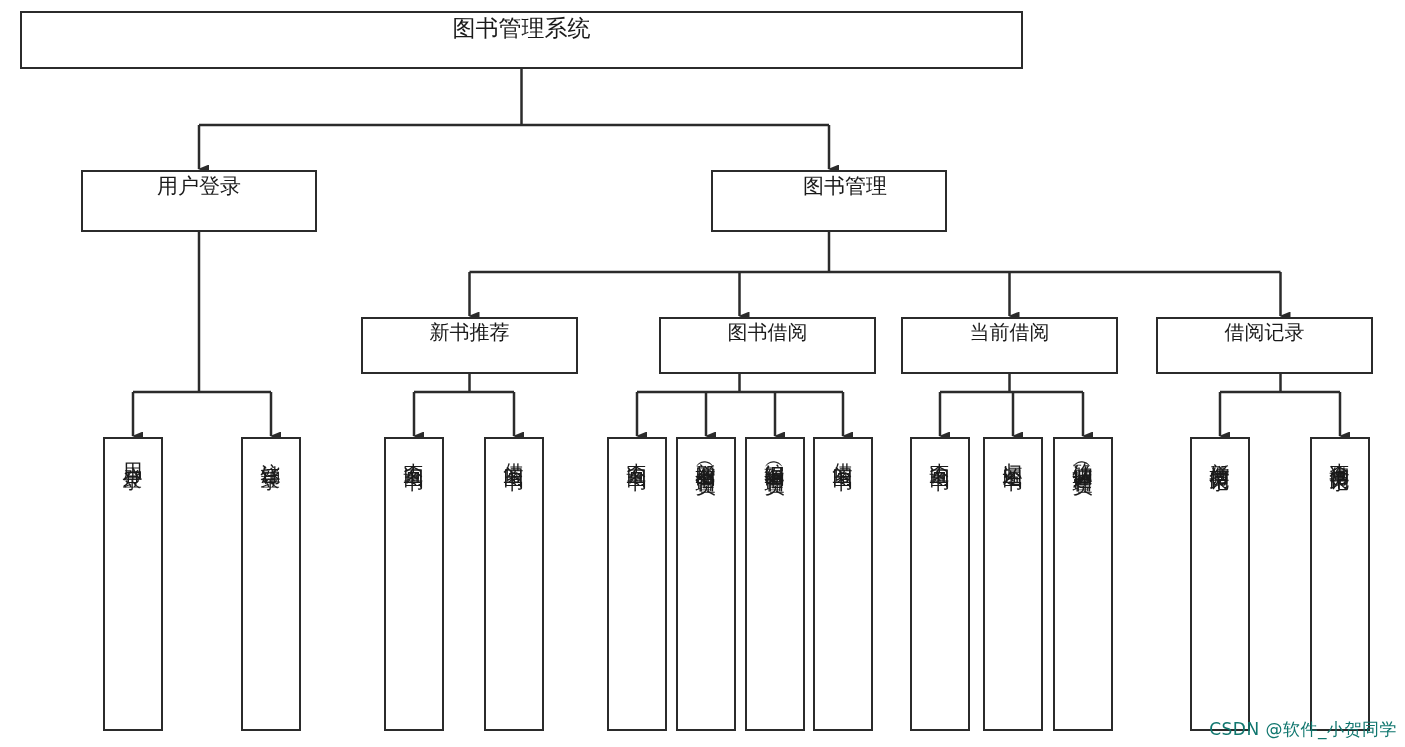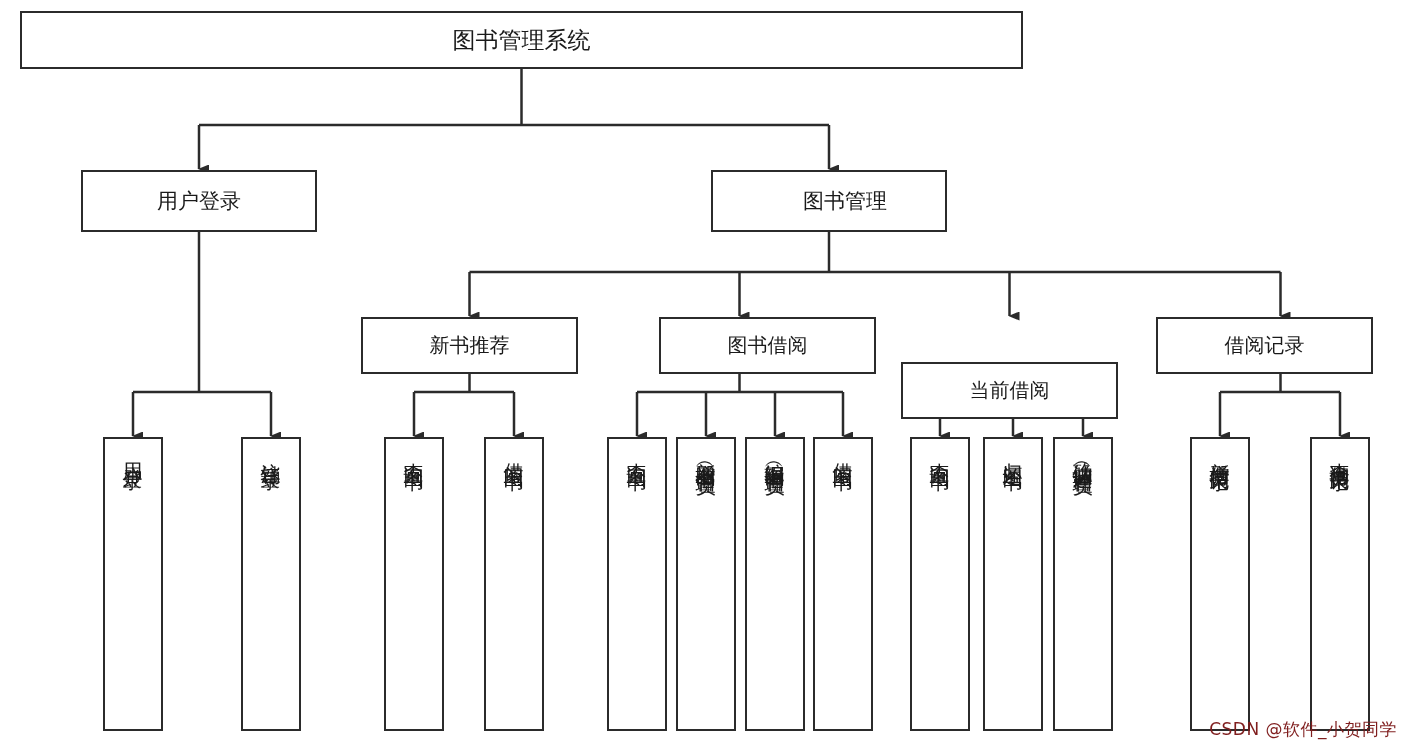--- a/index.html
+++ b/index.html
@@ -23,21 +23,21 @@
     top: 0;
     width: 1405px;
     height: 747px;
   }
   .node-box {
     position: absolute;
     box-sizing: border-box;
     border: 2.5px solid #2b2b2b;
     background: #ffffff;
     display: flex;
-    align-items: center;
+    align-items: flex-start;
     justify-content: center;
     color: #1a1a1a;
   }
   .node-box.level-0 {
     font-size: 23px;
   }
   .node-box.level-1 {
     font-size: 21px;
   }
   .node-box.level-2 {
@@ -57,21 +57,21 @@
     white-space: nowrap;
   }
   .leaf.tall-text .leaf-label {
     letter-spacing: 2px;
   }
   .watermark {
     position: absolute;
     right: 8px;
     bottom: 6px;
     font-size: 17px;
-    color: #7f1d1d;
+    color: #0f766e;
     letter-spacing: 0.5px;
     white-space: nowrap;
   }
 </style>
 </head>
 <body>
 
 <div id="diagram-root">
 
   <svg id="tree-svg" xmlns="http://www.w3.org/2000/svg">
@@ -126,21 +126,21 @@
       </div>
       <div class="node-box level-1" style="left: 711px; top: 170px; width: 236px; height: 62px; padding-left: 32px;">
         <span>图书管理</span>
       </div>
       <div class="node-box level-2" style="left: 361px; top: 317px; width: 217px; height: 57px;">
         <span>新书推荐</span>
       </div>
       <div class="node-box level-2" style="left: 631px; top: 317px; width: 217px; height: 57px; margin-left: 28px;">
         <span>图书借阅</span>
       </div>
-      <div class="node-box level-2" style="left: 901px; top: 317px; width: 217px; height: 57px; margin-top: 45px;">
+      <div class="node-box level-2" style="left: 901px; top: 317px; width: 217px; height: 57px;">
         <span>当前借阅</span>
       </div>
       <div class="node-box level-2" style="left: 1156px; top: 317px; width: 217px; height: 57px;">
         <span>借阅记录</span>
       </div>
       <div class="node-box level-3 leaf" style="left: 103px; top: 437px; width: 60px; height: 294px;">
         <span class="leaf-label">用户登录</span>
       </div>
       <div class="node-box level-3 leaf" style="left: 241px; top: 437px; width: 60px; height: 294px;">
         <span class="leaf-label">注销登录</span>

